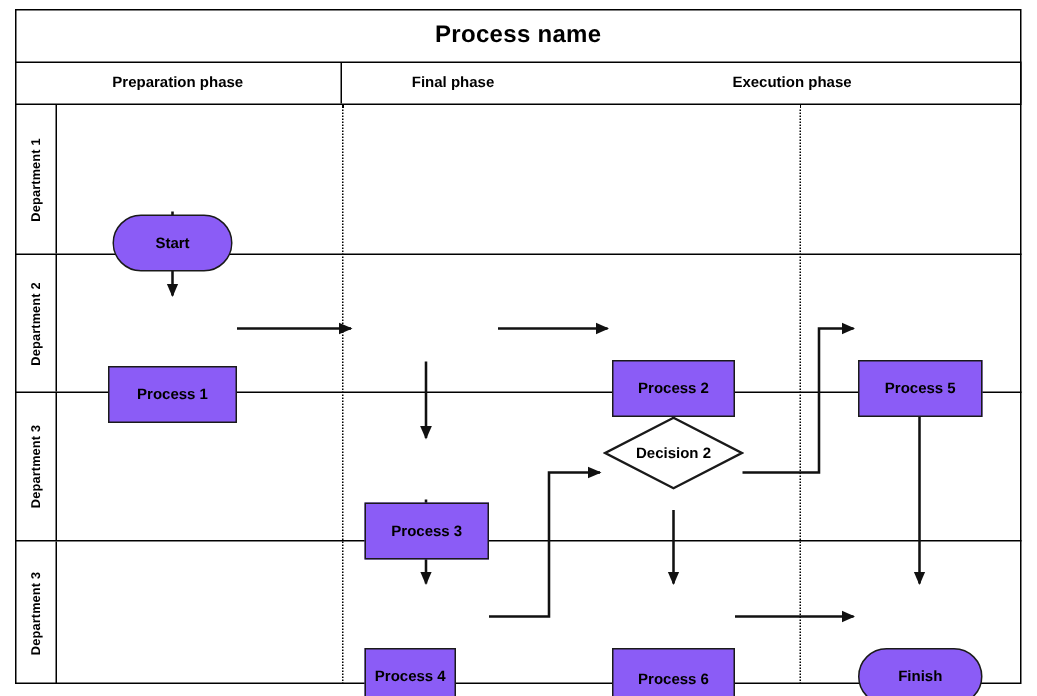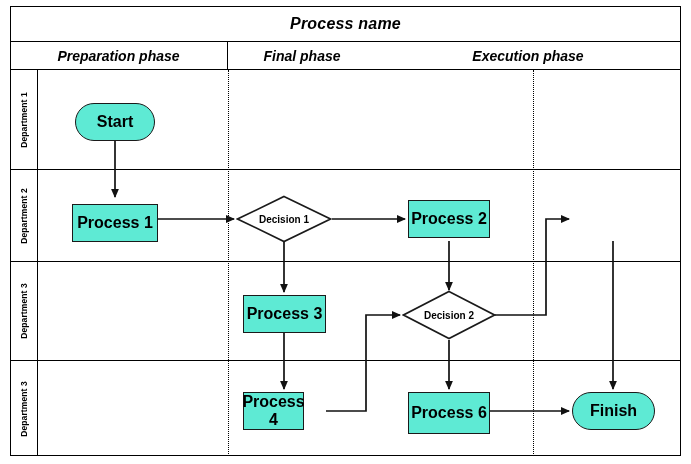--- a/index.html
+++ b/index.html
@@ -14,33 +14,33 @@
   .frame{
     position:absolute;left:10px;top:6px;width:671px;height:450px;
     border:1.5px solid #000;box-sizing:border-box;background:#fff;
   }
 
   
   .title-row{
     position:absolute;left:10px;top:6px;width:671px;height:36px;
     box-sizing:border-box;border-bottom:1.5px solid #000;
     display:flex;align-items:center;justify-content:center;
-    font-size:16px;font-weight:bold;letter-spacing:.2px;font-style:italic;
+    font-size:16px;font-weight:bold;letter-spacing:.2px;
   }
 
   
   .phase-row{
     position:absolute;left:10px;top:42px;width:671px;height:28px;
     box-sizing:border-box;border-bottom:1.5px solid #000;
     display:flex;
   }
   .phase-cell{
     box-sizing:border-box;height:100%;
     display:flex;align-items:center;justify-content:center;
-    font-size:14px;font-style:italic;font-weight:600;
+    font-size:10px;font-weight:600;
   }
   .phase-cell.b{border-right:1.5px solid #000;}
 
   
   .lane{
     position:absolute;left:10px;width:671px;box-sizing:border-box;
   }
   .lane.div{border-bottom:1.5px solid #000;}
   .lane-label{
     position:absolute;left:0;top:0;width:28px;height:100%;
@@ -55,24 +55,25 @@
 
   
   .vdash{
     position:absolute;top:70px;height:386px;width:0;
     border-left:1.6px dotted #000;
   }
 
   
   .node{
     position:absolute;box-sizing:border-box;
-    border:1.6px solid #1a1a1a;background:#5eead4;
+    border:1.6px solid #1a1a1a;background:#8b5cf6;
     display:flex;align-items:center;justify-content:center;
-    font-size:16px;font-weight:600;text-align:center;
+    font-size:10px;font-weight:600;text-align:center;
     z-index:5;
+    margin-top:40px;
   }
   .node.terminator{border-radius:22px;}
   .diamond-wrap{position:absolute;z-index:5;}
   .diamond-wrap svg{display:block;}
   .diamond-label{
     position:absolute;left:0;top:0;width:100%;height:100%;
     display:flex;align-items:center;justify-content:center;
     font-size:10px;font-weight:600;pointer-events:none;
   }
 
@@ -149,33 +150,28 @@
       <path d="M613,241 L613,389"></path>
 
       <path d="M490,411 L569,411"></path>
     </g>
   </svg>
 
   <div class="node terminator" style="left:75px;top:103px;width:80px;height:38px">Start</div>
 
   <div class="node" style="left:72px;top:204px;width:86px;height:38px">Process 1</div>
 
-  <div class="diamond-wrap" style="left:236px;top:195px;width:96px;height:48px">
-    <svg width="96" height="48" viewBox="0 0 96 48" xmlns="http://www.w3.org/2000/svg">
-      <polygon points="48,1.5 94.5,24 48,46.5 1.5,24" fill="#fff" stroke="#1a1a1a" stroke-width="1.6"></polygon>
-    </svg>
-    <div class="diamond-label">Decision 1</div>
-  </div>
 
   <div class="node" style="left:408px;top:200px;width:82px;height:38px">Process 2</div>
 
+  <div class="node" style="left:572px;top:200px;width:83px;height:38px">Process 5</div>
 
   <div class="node" style="left:243px;top:295px;width:83px;height:38px">Process 3</div>
 
-  <div class="diamond-wrap" style="left:402px;top:290px;width:94px;height:50px">
+  <div class="diamond-wrap" style="left:402px;top:277px;width:94px;height:50px">
     <svg width="94" height="50" viewBox="0 0 94 50" xmlns="http://www.w3.org/2000/svg">
       <polygon points="47,1.5 92.5,25 47,48.5 1.5,25" fill="#fff" stroke="#1a1a1a" stroke-width="1.6"></polygon>
     </svg>
     <div class="diamond-label">Decision 2</div>
   </div>
 
   <div class="node" style="left:243px;top:392px;width:61px;height:38px">Process 4</div>
 
   <div class="node" style="left:408px;top:392px;width:82px;height:42px">Process 6</div>
 

